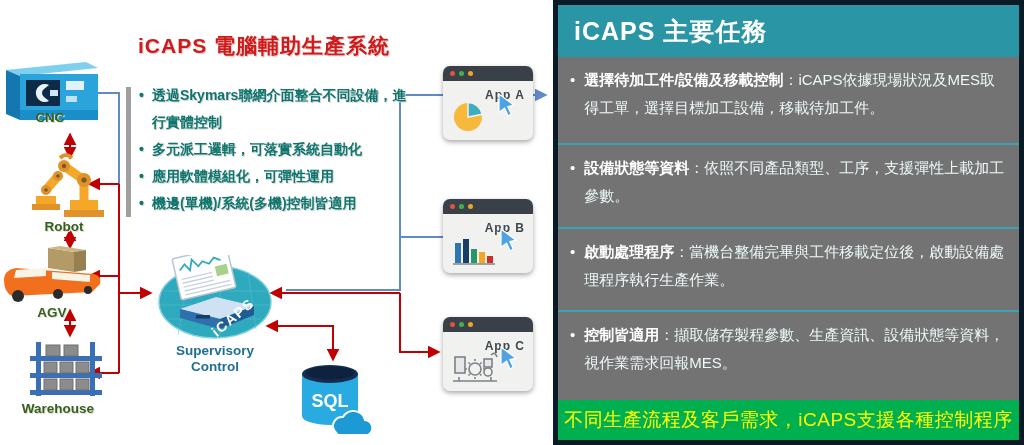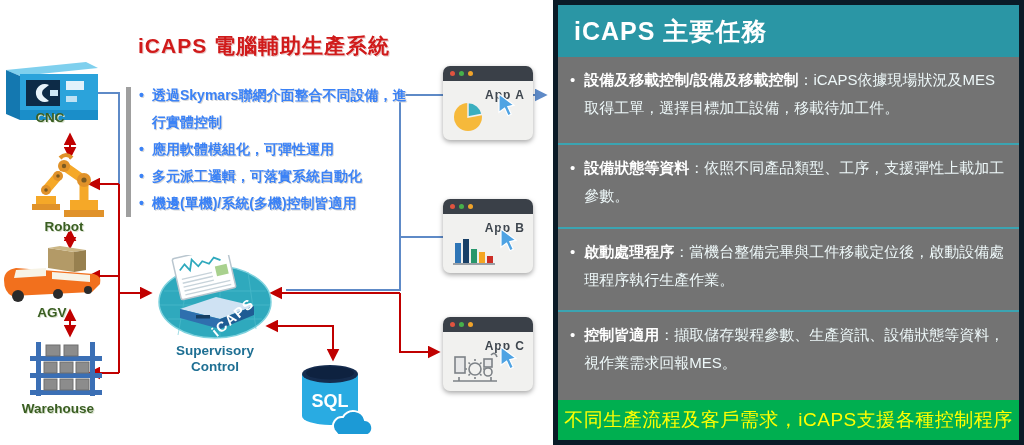--- a/index.html
+++ b/index.html
@@ -6,21 +6,21 @@
   #stage{position:relative;width:1024px;height:445px;background:#ffffff;overflow:hidden;
          font-family:"Liberation Sans","DejaVu Sans",sans-serif;}
 
   
   .main-title{position:absolute;left:138px;top:32px;width:276px;
               font-size:21px;font-weight:bold;color:#d01a1a;letter-spacing:1px;
               text-shadow:1px 1px 0 #e9c9c9;white-space:nowrap;}
   .quote-bar{position:absolute;left:126px;top:87px;width:5px;height:130px;background:#9f9f9f;}
   .bullet-list{position:absolute;left:139px;top:82px;width:279px;}
   .bullet-item{position:relative;padding-left:13px;font-size:14px;font-weight:bold;
-               color:#3b82f6;line-height:27px;text-shadow:1px 1px 0 #d7d7d7;}
+               color:#0f766e;line-height:27px;text-shadow:1px 1px 0 #d7d7d7;}
   .bullet-item::before{content:"•";position:absolute;left:0;top:0;}
 
   .dev-label{position:absolute;text-align:center;font-weight:bold;font-size:13.5px;
              color:#3a5e22;text-shadow:1px 1px 0 #d9e2cf;}
   .sup-label{position:absolute;left:163px;top:343px;width:104px;text-align:center;
              font-weight:bold;font-size:13.5px;line-height:16px;color:#1e6f93;}
 
   
   .app-window{position:absolute;width:90px;height:74px;background:#f1f1ef;border-radius:7px;
               box-shadow:0 2px 5px rgba(0,0,0,.35);}
@@ -53,21 +53,21 @@
 </head>
 <body>
 
 <div id="stage">
 
   <div class="right-panel">
     <div class="panel-header">iCAPS 主要任務</div>
     <div class="panel-body">
       <div class="task t1">
         <span class="tdot">•</span>
-        <p><b>設備及移載控制/設備及移載控制</b><span>：iCAPS依據現場狀況及MES取得工單，選擇目標加工設備，移載待加工件。</span></p>
+        <p><b>選擇待加工件/設備及移載控制</b><span>：iCAPS依據現場狀況及MES取得工單，選擇目標加工設備，移載待加工件。</span></p>
       </div>
       <div class="task t2">
         <span class="tdot">•</span>
         <p><b>設備狀態等資料</b><span>：依照不同產品類型、工序，支援彈性上載加工參數。</span></p>
       </div>
       <div class="task t3">
         <span class="tdot">•</span>
         <p><b>啟動處理程序</b><span>：當機台整備完畢與工件移載定位後，啟動設備處理程序執行生產作業。</span></p>
       </div>
       <div class="task t4">
@@ -107,22 +107,22 @@
       <path d="M70,135 V157" marker-start="url(#ar)" marker-end="url(#ar)"></path>
       <path d="M70,231 V247" marker-start="url(#ar)" marker-end="url(#ar)"></path>
       <path d="M70,311 V335" marker-start="url(#ar)" marker-end="url(#ar)"></path>
     </g>
   </svg>
 
   <div class="main-title">iCAPS 電腦輔助生產系統</div>
   <div class="quote-bar"></div>
   <div class="bullet-list">
     <div class="bullet-item">透過Skymars聯網介面整合不同設備，進行實體控制</div>
+    <div class="bullet-item">多元派工邏輯，可落實系統自動化</div>
     <div class="bullet-item">應用軟體模組化，可彈性運用</div>
-    <div class="bullet-item">多元派工邏輯，可落實系統自動化</div>
     <div class="bullet-item">機邊(單機)/系統(多機)控制皆適用</div>
   </div>
 
   <svg class="abs" style="left:2px;top:58px" width="96" height="66" viewBox="0 0 96 66">
     <polygon points="4,12 84,4 96,10 18,18" fill="#7fd0ee"></polygon>
     <polygon points="4,12 18,18 18,62 4,56" fill="#1478b0"></polygon>
     <rect x="18" y="16" width="78" height="46" fill="#2ba3db"></rect>
     <rect x="24" y="22" width="34" height="26" fill="#0d2b47"></rect>
     <path d="M47,27 a9,9 0 1 0 0,16 l-5,-4 a5,5 0 0 1 0,-8 z" fill="#e8f4fb"></path>
     <rect x="48" y="32" width="8" height="6" fill="#cfe8f5"></rect>

